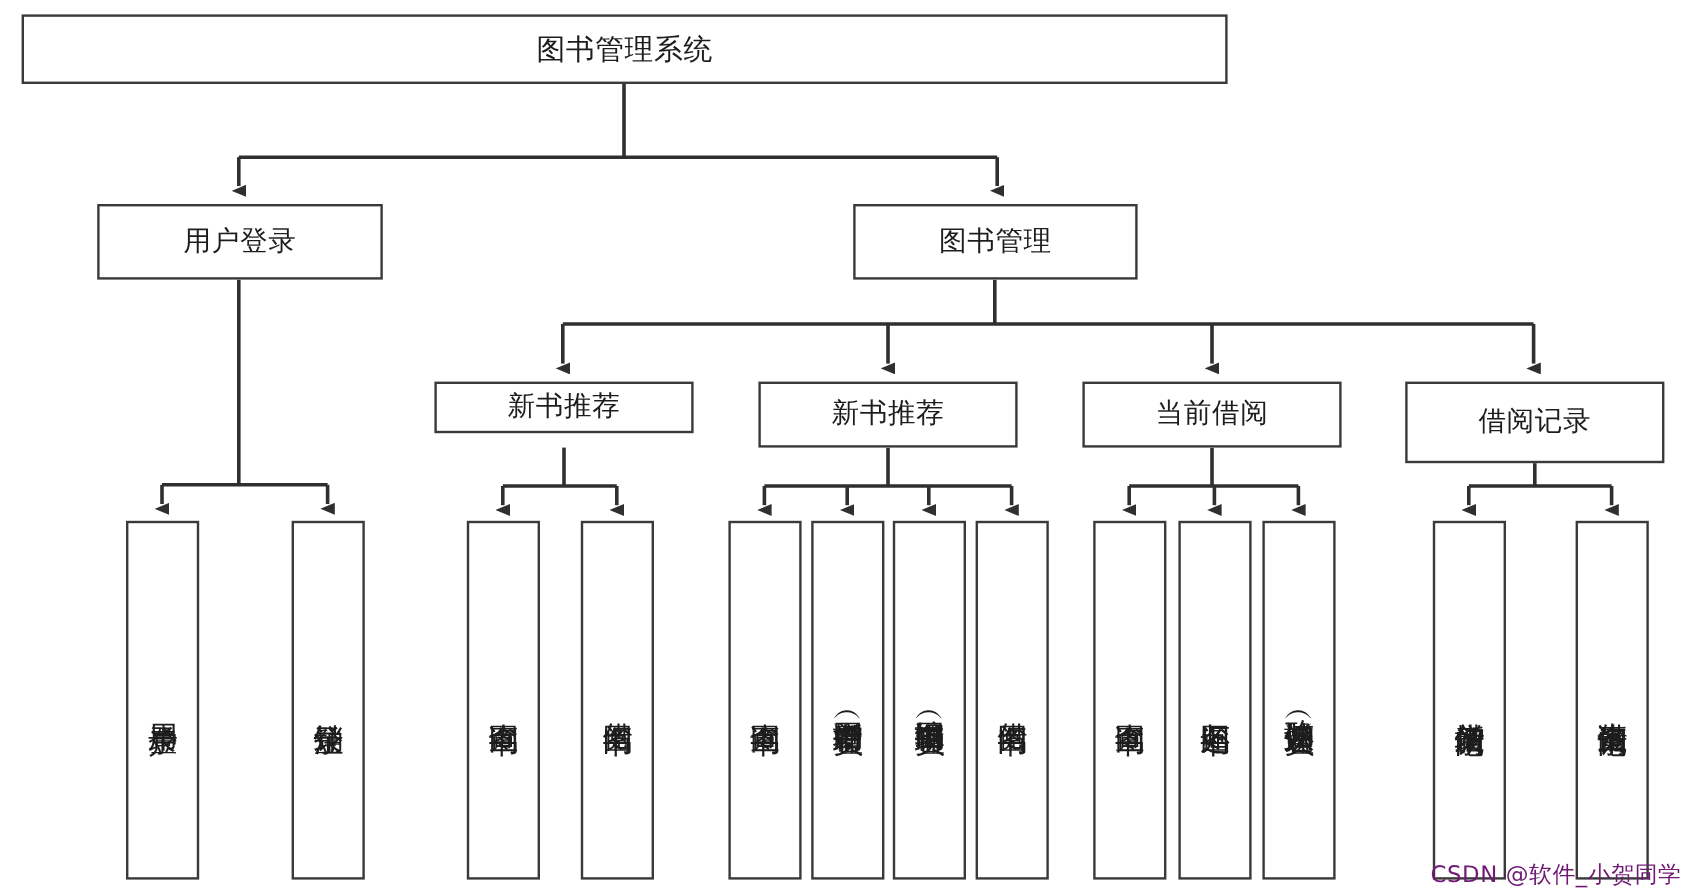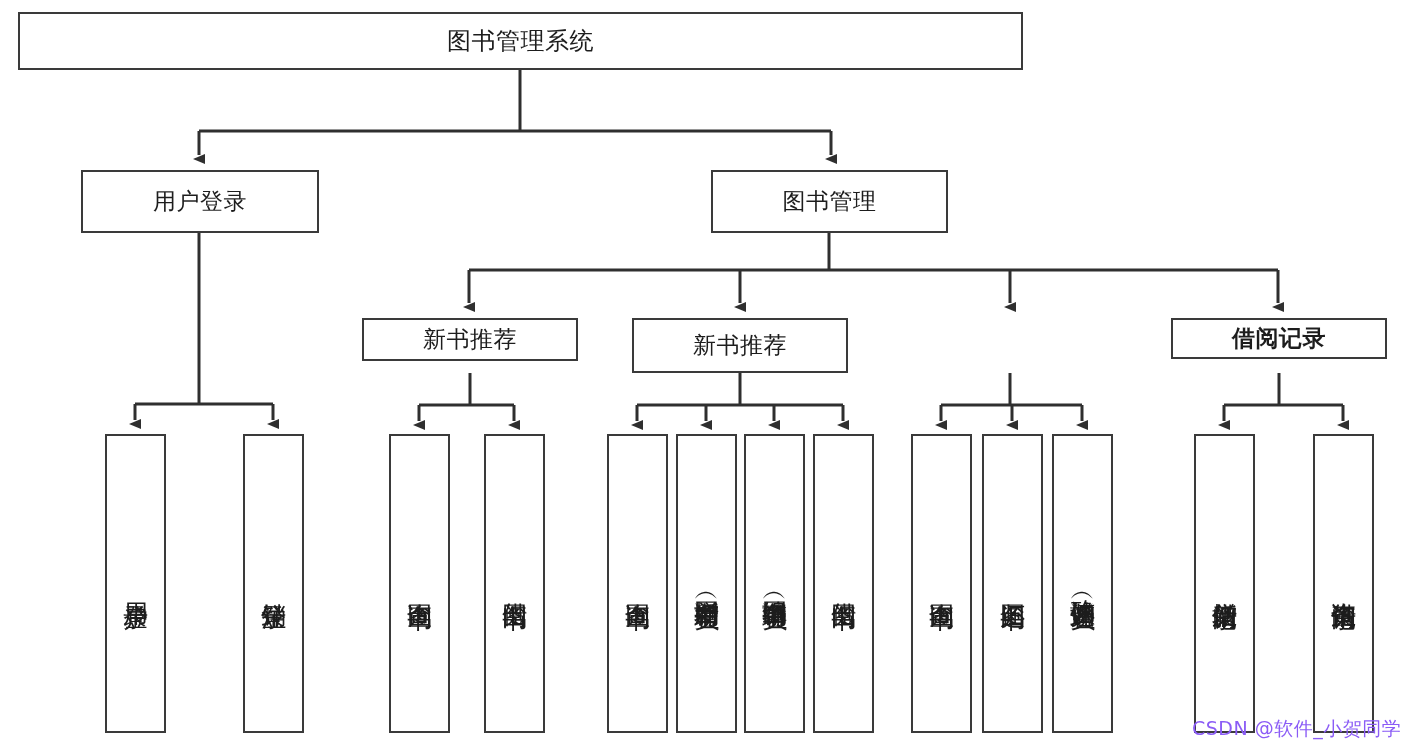--- a/index.html
+++ b/index.html
@@ -53,21 +53,21 @@
     writing-mode: vertical-rl;
     text-orientation: upright;
     display: block;
     white-space: nowrap;
   }
   .node.root {
     font-size: 24px;
   }
   .watermark {
     position: absolute;
-    color: #8b5cf6;
+    color: #701a75;
     font-size: 19px;
     white-space: nowrap;
     letter-spacing: 0.5px;
     font-family: "DejaVu Sans", "Liberation Sans", sans-serif;
   }
 </style>
 </head>
 <body>
 
 <div id="canvas">
@@ -133,21 +133,24 @@
   <div class="node horiz" style="left:711px;top:170px;width:237px;height:63px;">
     <span class="label">图书管理</span>
   </div>
 
   <div class="node horiz" style="left:362px;top:318px;width:216px;height:43px;">
     <span class="label">新书推荐</span>
   </div>
   <div class="node horiz" style="left:632px;top:318px;width:216px;height:55px;">
     <span class="label">新书推荐</span>
   </div>
-  <div class="node horiz" style="left:1171px;top:318px;width:216px;height:41px;font-weight:bold;">
+  <div class="node horiz" style="left:902px;top:318px;width:216px;height:55px;">
+    <span class="label">当前借阅</span>
+  </div>
+  <div class="node horiz" style="left:1171px;top:318px;width:216px;height:68px;">
     <span class="label">借阅记录</span>
   </div>
 
   <div class="node vert" style="left:105px;top:434px;width:61px;height:299px;">
     <span class="label">用户登录</span>
   </div>
   <div class="node vert" style="left:243px;top:434px;width:61px;height:299px;">
     <span class="label">注销登录</span>
   </div>
   <div class="node vert" style="left:389px;top:434px;width:61px;height:299px;">

